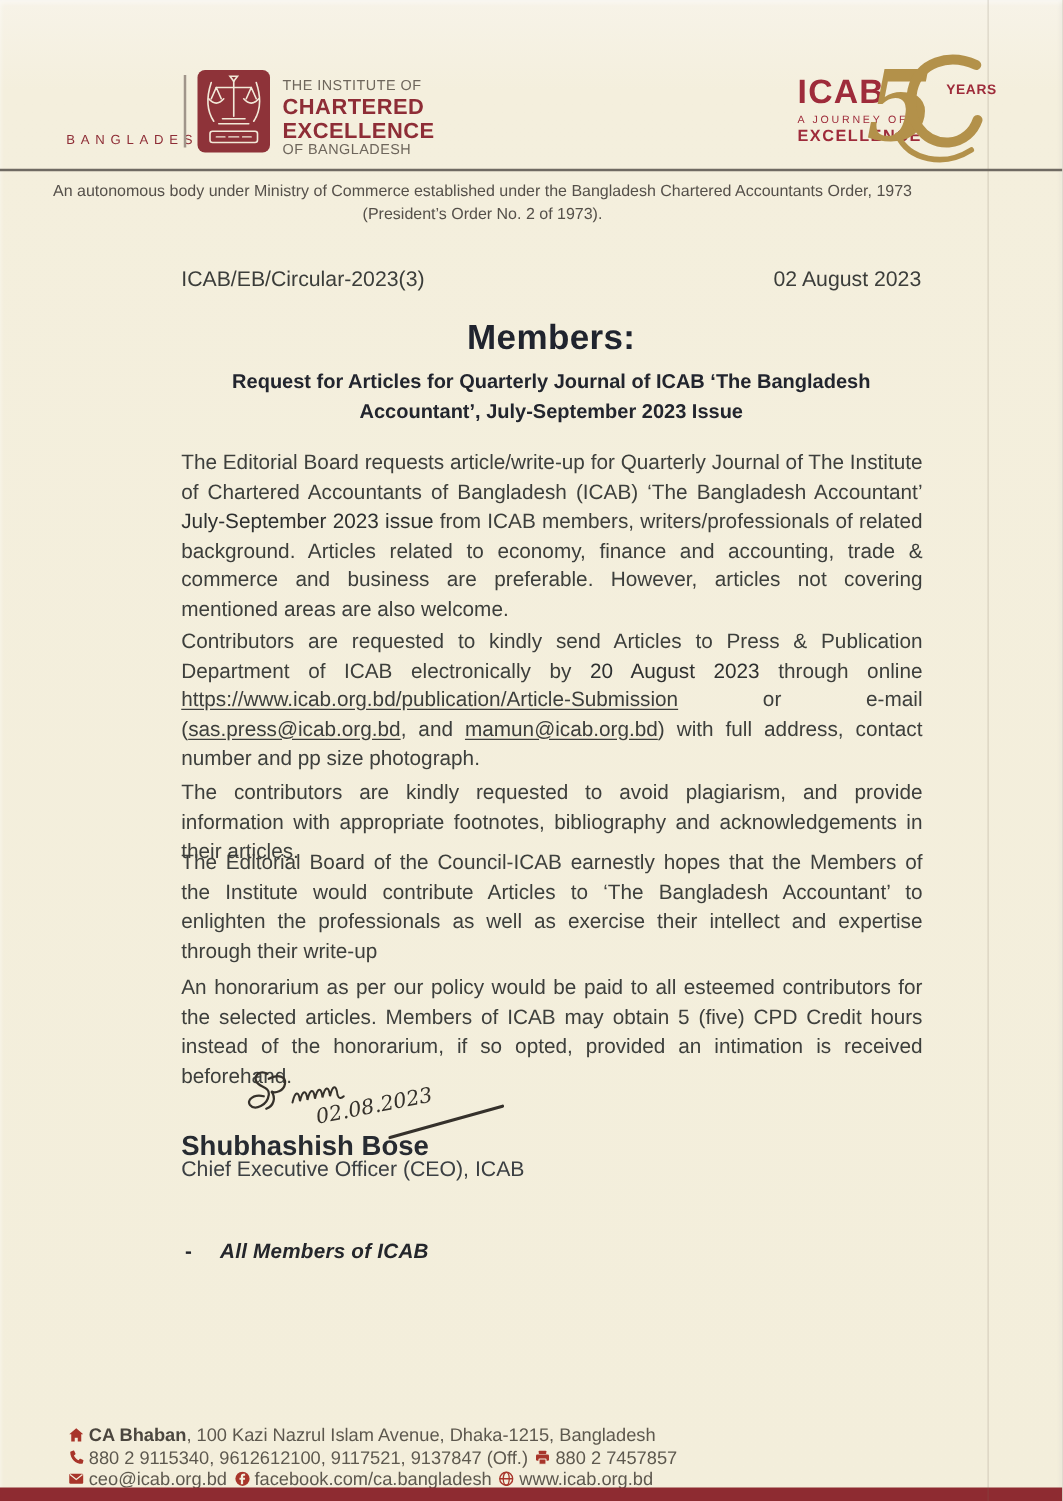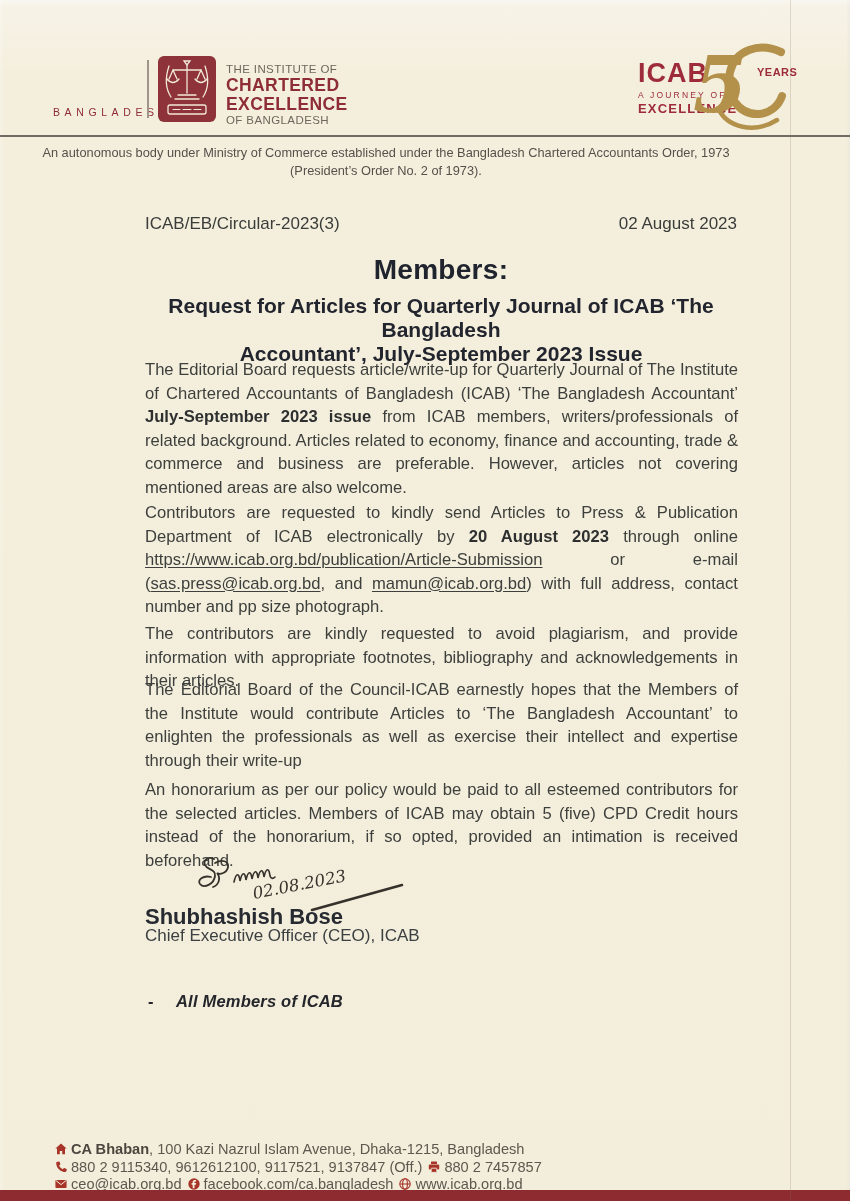--- a/index.html
+++ b/index.html
@@ -27,24 +27,24 @@
   .icab-excel { font-size:13px; font-weight:bold; letter-spacing:1.2px; color:#9e2b3a; margin-top:2px; }
   .fifty-svg { position:absolute; left:693px; top:42px; }
   .years-label { position:absolute; left:757px; top:66px; font-size:11px; font-weight:bold; color:#9e2b3a; letter-spacing:.5px; }
 
   .header-rule { position:absolute; left:0; top:135px; width:850px; height:1.5px; background:#6f6a62; }
   .tagline { position:absolute; left:0; top:144px; width:772px; text-align:center; font-size:12.8px; line-height:18px; color:#55504a; }
 
   
   .ref-row { position:absolute; left:145px; top:214px; width:592px; display:flex; justify-content:space-between; font-size:17px; color:#3b3d3a; }
   .circ-title { position:absolute; left:145px; top:254px; width:592px; text-align:center; font-size:28px; font-weight:bold; color:#20242e; letter-spacing:.3px; }
-  .circ-sub { position:absolute; left:125px; top:294px; width:632px; text-align:center; font-size:21px; font-weight:bold; color:#22252e; line-height:24px; }
+  .circ-sub { position:absolute; left:125px; top:294px; width:632px; text-align:center; font-size:16px; font-weight:bold; color:#22252e; line-height:24px; }
 
   .para { position:absolute; left:145px; width:593px; font-size:16.6px; line-height:23.5px; color:#3d3f3c; text-align:justify; }
-  .para strong { font-weight:bold; color:#2e3030;margin-top:28px; }
+  .para strong { font-weight:normal; color:#2e3030;margin-top:28px; }
   .doc-link { text-decoration:underline; text-underline-offset:2px; color:#3d3f3c; cursor:pointer; }
   .p1 { top:358px; } .p2 { top:501px; } .p3 { top:622px; } .p4 { top:678px; } .p5 { top:778px; }
 
   .sig-svg { position:absolute; left:192px; top:852px; }
   .sig-name { position:absolute; left:145px; top:904px; font-size:22px; font-weight:bold; color:#272b31; }
   .sig-role { position:absolute; left:145px; top:926px; font-size:17px; color:#3c4043; }
 
   .cc-row { position:absolute; left:148px; top:992px; font-size:16.5px; color:#24262b; }
   .cc-dash { display:inline-block; width:28px; font-weight:bold; }
   .cc-text { font-weight:bold; font-style:italic; letter-spacing:.2px; }

